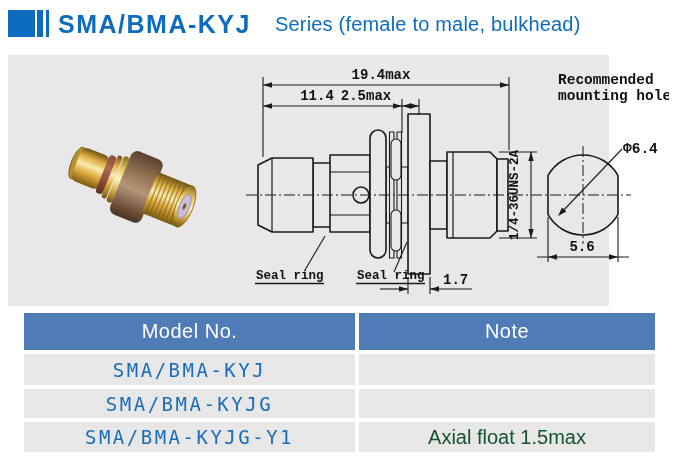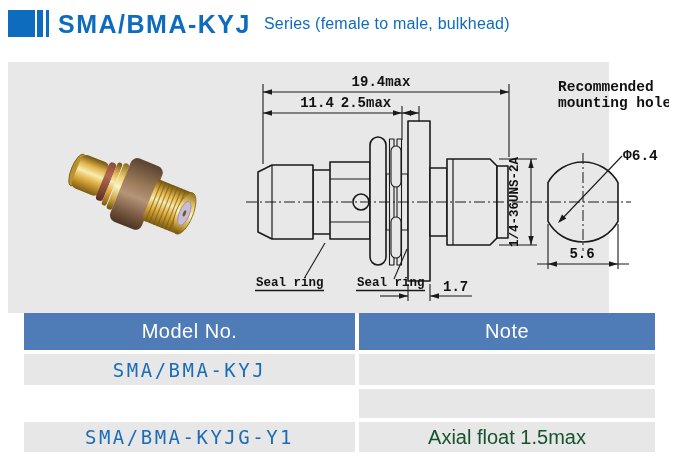--- a/index.html
+++ b/index.html
@@ -7,24 +7,24 @@
         font-family:"Liberation Sans",sans-serif;}
 
   
   .titlebar{position:absolute;left:0;top:0;width:679px;height:52px;}
   .t-square{position:absolute;left:8px;top:10px;width:27px;height:27px;background:#0d6cbe;}
   .t-bar1{position:absolute;left:37px;top:10px;width:6px;height:27px;background:#0d6cbe;}
   .t-bar2{position:absolute;left:46px;top:10px;width:3px;height:27px;background:#0d6cbe;}
   .t-text{position:absolute;left:58px;top:0;height:48px;display:flex;align-items:center;
           white-space:nowrap;color:#0d6cbe;}
   .t-main{font-size:25px;font-weight:bold;letter-spacing:1.5px;}
-  .t-sub{font-size:16px;font-weight:normal;margin-left:13px;letter-spacing:0.2px;}
+  .t-sub{font-size:20px;font-weight:normal;margin-left:24px;letter-spacing:0.2px;}
 
   
-  .panel{position:absolute;left:8px;top:55px;width:601px;height:251px;background:#e8e8e8;margin-top:7px;}
+  .panel{position:absolute;left:8px;top:55px;width:601px;height:251px;background:#e8e8e8;}
   .panel svg{display:block;}
   .cad  {font-family:"Liberation Mono","DejaVu Sans Mono",monospace;font-weight:bold;fill:#111;}
 
   
   .dtable{position:absolute;left:24px;top:313px;width:661px;height:139px;}
   .cell{position:absolute;display:flex;align-items:center;justify-content:center;}
   .th{background:#4f7bb7;color:#ffffff;font-size:20px;letter-spacing:0.5px;}
   .td{background:#e7e7e7;}
   .c1{left:0;width:331px;}
   .c2{left:335px;width:296px;}
@@ -189,19 +189,20 @@
   </svg>
   </div>
 
   <div class="dtable">
     <div class="cell th rh c1">Model No.</div>
     <div class="cell th rh c2">Note</div>
 
     <div class="cell td r1 c1 model">SMA/BMA-KYJ</div>
     <div class="cell td r1 c2 note"></div>
 
+    <div class="cell td r2 c1 model">SMA/BMA-KYJG</div>
     <div class="cell td r2 c2 note"></div>
 
     <div class="cell td r3 c1 model">SMA/BMA-KYJG-Y1</div>
     <div class="cell td r3 c2 note">Axial float 1.5max</div>
   </div>
 
 </div>
 
 </body></html>

